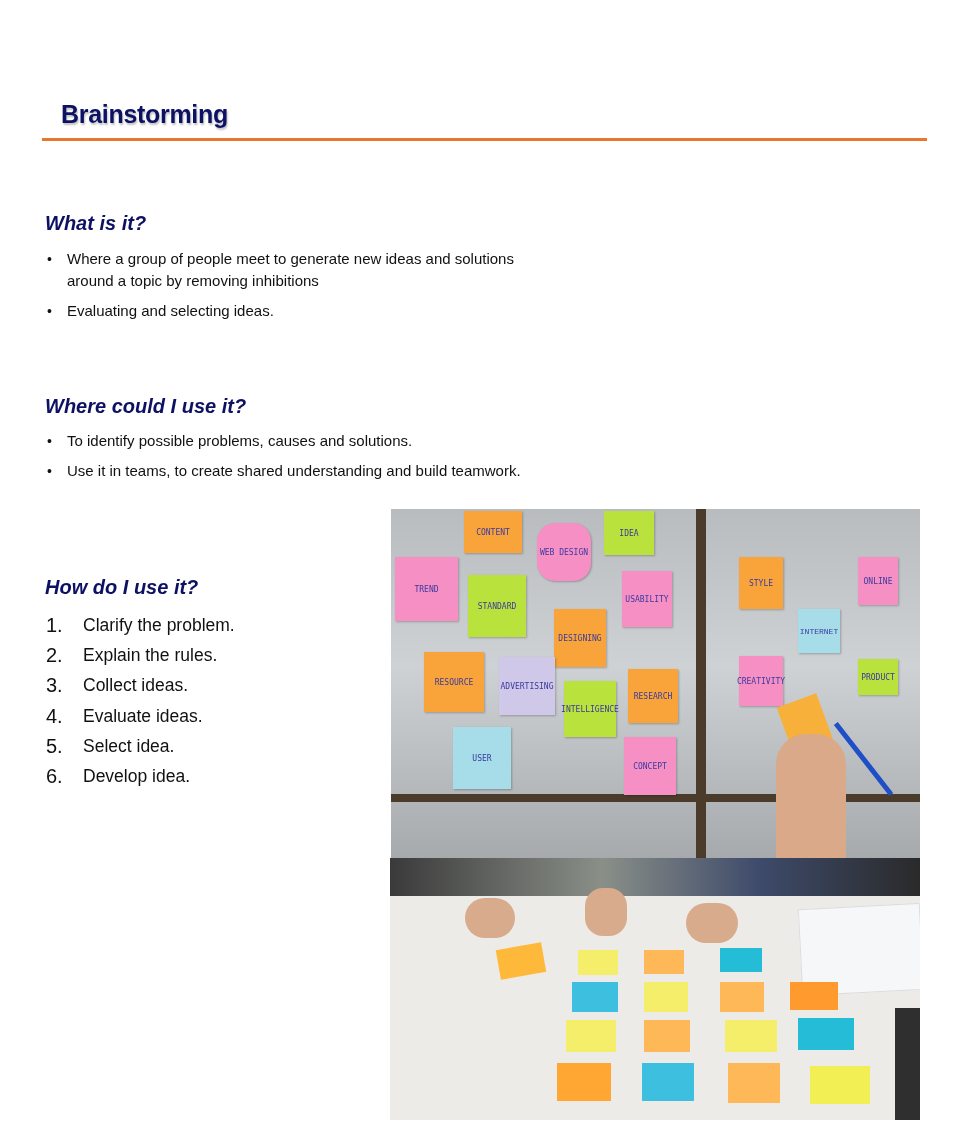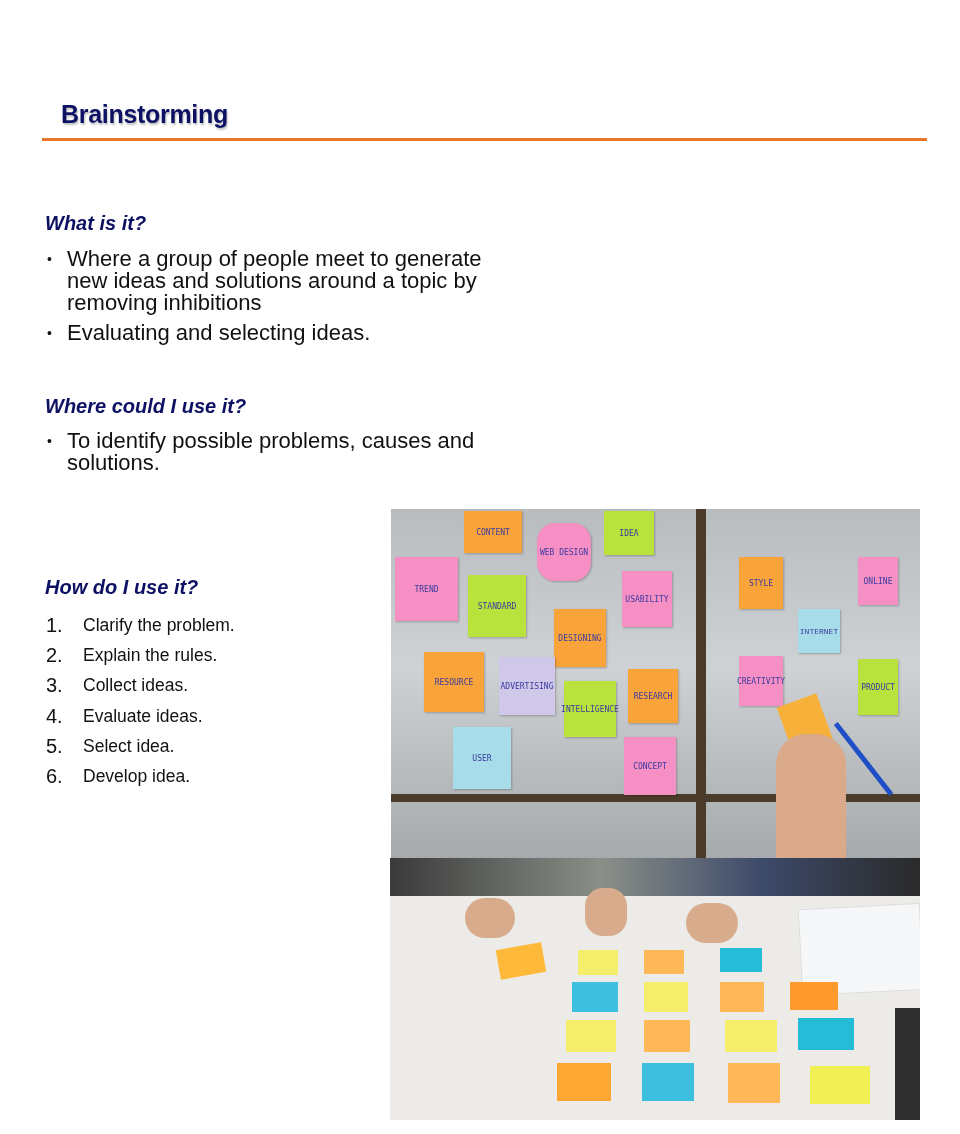--- a/index.html
+++ b/index.html
@@ -1,21 +1,21 @@
 <!DOCTYPE html>
 <html><head>
 <meta charset="utf-8">
 <style>
   html, body { margin:0; padding:0; background:#ffffff; }
   body { width:960px; height:1134px; position:relative; overflow:hidden; font-family:"Liberation Sans", sans-serif; color:#111; }
   .title { position:absolute; left:61px; top:100px; font-size:25px; font-weight:bold; color:#0d1163; text-shadow:1px 2px 2px rgba(0,0,0,0.25); letter-spacing:-0.3px; }
   .rule { position:absolute; left:42px; top:138px; width:885px; height:3px; background:#e8772e; }
   .h2 { position:absolute; left:45px; font-size:20px; font-weight:bold; font-style:italic; color:#0d1163; }
   ul.bullets { position:absolute; left:45px; margin:0; padding:0; list-style:none; width:480px; }
-  ul.bullets li { position:relative; padding-left:22px; font-size:22px; line-height:22px; margin-bottom:8px; color:#111; }
+  ul.bullets li { position:relative; padding-left:22px; font-size:15px; line-height:22px; margin-bottom:8px; color:#111; }
   ul.bullets li::before { content:"•"; position:absolute; left:2px; top:0; font-size:14px; }
   ol.steps { position:absolute; left:46px; top:610px; margin:0; padding:0; list-style:none; }
   ol.steps li { font-size:17.5px; line-height:30.2px; display:flex; }
   ol.steps .num { width:37px; font-size:20px; }
   .photo { position:absolute; overflow:hidden; }
   .photo1 { left:391px; top:509px; width:529px; height:349px; background:linear-gradient(180deg,#b9bcbf 0%,#cfd2d4 45%,#a7aaac 100%); }
   .photo2 { left:390px; top:858px; width:530px; height:262px; background:#e6e6e4; }
   .note { position:absolute; font-family:"DejaVu Sans Mono", monospace; font-size:8px; color:#3a3aa0; display:flex; align-items:center; justify-content:center; text-align:center; box-shadow:1px 1px 2px rgba(0,0,0,0.25); }
   .frame-v { position:absolute; background:#4b3b2a; }
 </style>
@@ -27,20 +27,21 @@
 
 <div class="h2" style="top:212px;">What is it?</div>
 <ul class="bullets" style="top:248px;">
   <li>Where a group of people meet to generate new ideas and solutions around a topic by removing inhibitions</li>
   <li>Evaluating and selecting ideas.</li>
 </ul>
 
 <div class="h2" style="top:395px;">Where could I use it?</div>
 <ul class="bullets" style="top:430px;">
   <li>To identify possible problems, causes and solutions.</li>
+  <li>Use it in teams, to create shared understanding and build teamwork.</li>
 </ul>
 
 <div class="h2" style="top:576px;">How do I use it?</div>
 <ol class="steps">
   <li>
       <span class="num">1.</span>
       <span>Clarify the problem.</span>
     </li>
   <li>
       <span class="num">2.</span>
@@ -76,21 +77,21 @@
   <div class="note" style="left:231px;top:62px;width:50px;height:56px;background:#f68fc4;">USABILITY</div>
   <div class="note" style="left:33px;top:143px;width:60px;height:60px;background:#f9a43a;">RESOURCE</div>
   <div class="note" style="left:108px;top:148px;width:56px;height:58px;background:#cfc8e8;">ADVERTISING</div>
   <div class="note" style="left:173px;top:172px;width:52px;height:56px;background:#b9e33c;">INTELLIGENCE</div>
   <div class="note" style="left:237px;top:160px;width:50px;height:54px;background:#f9a43a;">RESEARCH</div>
   <div class="note" style="left:62px;top:218px;width:58px;height:62px;background:#a6dde8;">USER</div>
   <div class="note" style="left:233px;top:228px;width:52px;height:58px;background:#f68fc4;">CONCEPT</div>
   <div class="note" style="left:348px;top:48px;width:44px;height:52px;background:#f9a43a;">STYLE</div>
   <div class="note" style="left:407px;top:100px;width:42px;height:44px;background:#a6dde8;font-family:Liberation Mono, monospace;">INTERNET</div>
   <div class="note" style="left:348px;top:147px;width:44px;height:50px;background:#f68fc4;">CREATIVITY</div>
-  <div class="note" style="left:467px;top:150px;width:40px;height:56px;background:#b9e33c;">PRODUCT</div>
+  <div class="note" style="left:467px;top:150px;width:40px;height:36px;background:#b9e33c;">PRODUCT</div>
   <div class="note" style="left:467px;top:48px;width:40px;height:48px;background:#f68fc4;">ONLINE</div>
   <div style="position:absolute;left:393px;top:190px;width:42px;height:50px;background:#f7b03a;transform:rotate(-20deg);"></div>
   <div style="position:absolute;left:385px;top:225px;width:70px;height:124px;background:#d9a98a;border-radius:30px 30px 0 0;"></div>
   <div style="position:absolute;left:470px;top:205px;width:5px;height:90px;background:#1f4fc7;transform:rotate(-38deg);"></div>
 </div>
 
 <div class="photo photo2">
   <div style="position:absolute;left:0;top:0;width:530px;height:40px;background:linear-gradient(90deg,#3a3a3a,#8a8f88 40%,#3d4a6a 70%,#2a2a2a);"></div>
   <div style="position:absolute;left:0;top:38px;width:530px;height:224px;background:#ecebe8;"></div>
   <div style="position:absolute;left:75px;top:40px;width:50px;height:40px;background:#d8ab8c;border-radius:20px;"></div>

